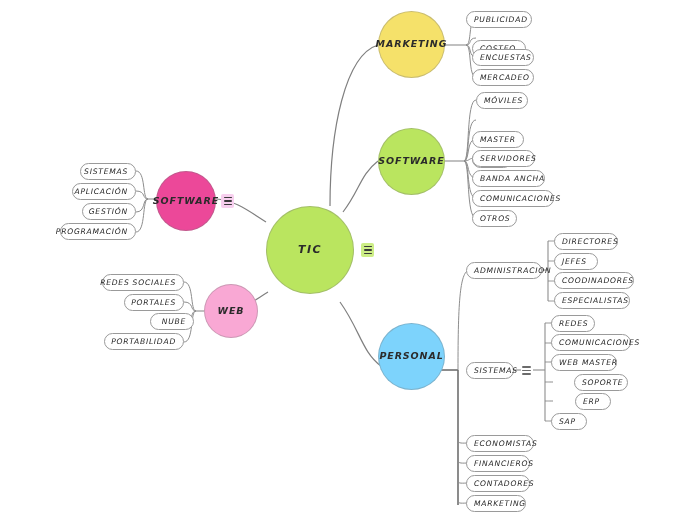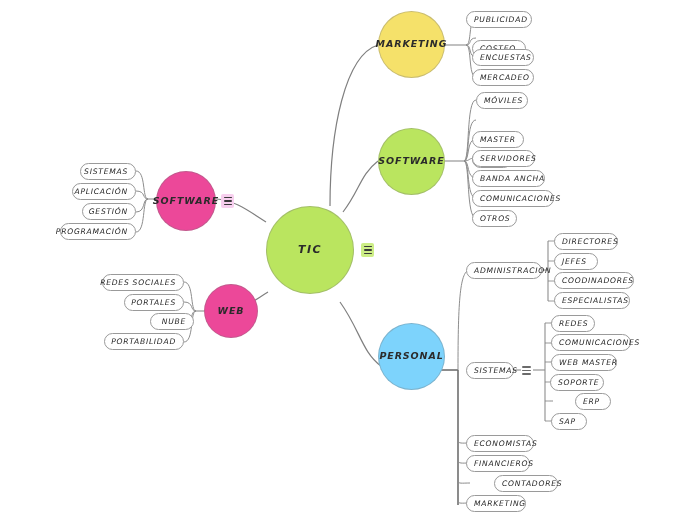--- a/index.html
+++ b/index.html
@@ -236,37 +236,37 @@
   </div>
   <div class="pill align-left" style="left:551px; top:315px; width:44px;">
     <span class="pill-label">REDES</span>
   </div>
   <div class="pill align-left" style="left:551px; top:334px; width:80px;">
     <span class="pill-label">COMUNICACIONES</span>
   </div>
   <div class="pill align-left" style="left:551px; top:354px; width:66px;">
     <span class="pill-label">WEB MASTER</span>
   </div>
-  <div class="pill align-left" style="left:550px; top:374px; width:54px;">
+  <div class="pill align-left" style="left:574px; top:374px; width:54px;">
     <span class="pill-label">SOPORTE</span>
   </div>
   <div class="pill align-left" style="left:551px; top:393px; width:36px;margin-left:24px;">
     <span class="pill-label">ERP</span>
   </div>
   <div class="pill align-left" style="left:551px; top:413px; width:36px;">
     <span class="pill-label">SAP</span>
   </div>
 
   <div class="pill align-left" style="left:466px; top:435px; width:68px;">
     <span class="pill-label">ECONOMISTAS</span>
   </div>
   <div class="pill align-left" style="left:466px; top:455px; width:64px;">
     <span class="pill-label">FINANCIEROS</span>
   </div>
-  <div class="pill align-left" style="left:466px; top:475px; width:64px;margin-left:28px;">
+  <div class="pill align-left" style="left:466px; top:475px; width:64px;">
     <span class="pill-label">CONTADORES</span>
   </div>
   <div class="pill align-left" style="left:466px; top:495px; width:60px;">
     <span class="pill-label">MARKETING</span>
   </div>
 
   <div class="node branch-node" style="left:156px; top:171px; width:60px; height:60px; background:#ec4899;">
     <span class="node-label">SOFTWARE</span>
   </div>
   <div class="badge filled" style="left:221px; top:194px; background:#f7cfee;">
@@ -280,21 +280,21 @@
   <div class="pill align-right" style="left:72px; top:183px; width:64px;">
     <span class="pill-label">APLICACIÓN</span>
   </div>
   <div class="pill align-right" style="left:82px; top:203px; width:54px;">
     <span class="pill-label">GESTIÓN</span>
   </div>
   <div class="pill align-right" style="left:60px; top:223px; width:76px;">
     <span class="pill-label">PROGRAMACIÓN</span>
   </div>
 
-  <div class="node branch-node" style="left:204px; top:284px; width:54px; height:54px; background:#ec4899;">
+  <div class="node branch-node" style="left:204px; top:284px; width:54px; height:54px; background:#f9a8d4;">
     <span class="node-label">WEB</span>
   </div>
   <div class="pill align-right" style="left:102px; top:274px; width:82px;">
     <span class="pill-label">REDES SOCIALES</span>
   </div>
   <div class="pill align-right" style="left:124px; top:294px; width:60px;">
     <span class="pill-label">PORTALES</span>
   </div>
   <div class="pill align-right" style="left:150px; top:313px; width:44px;">
     <span class="pill-label">NUBE</span>

